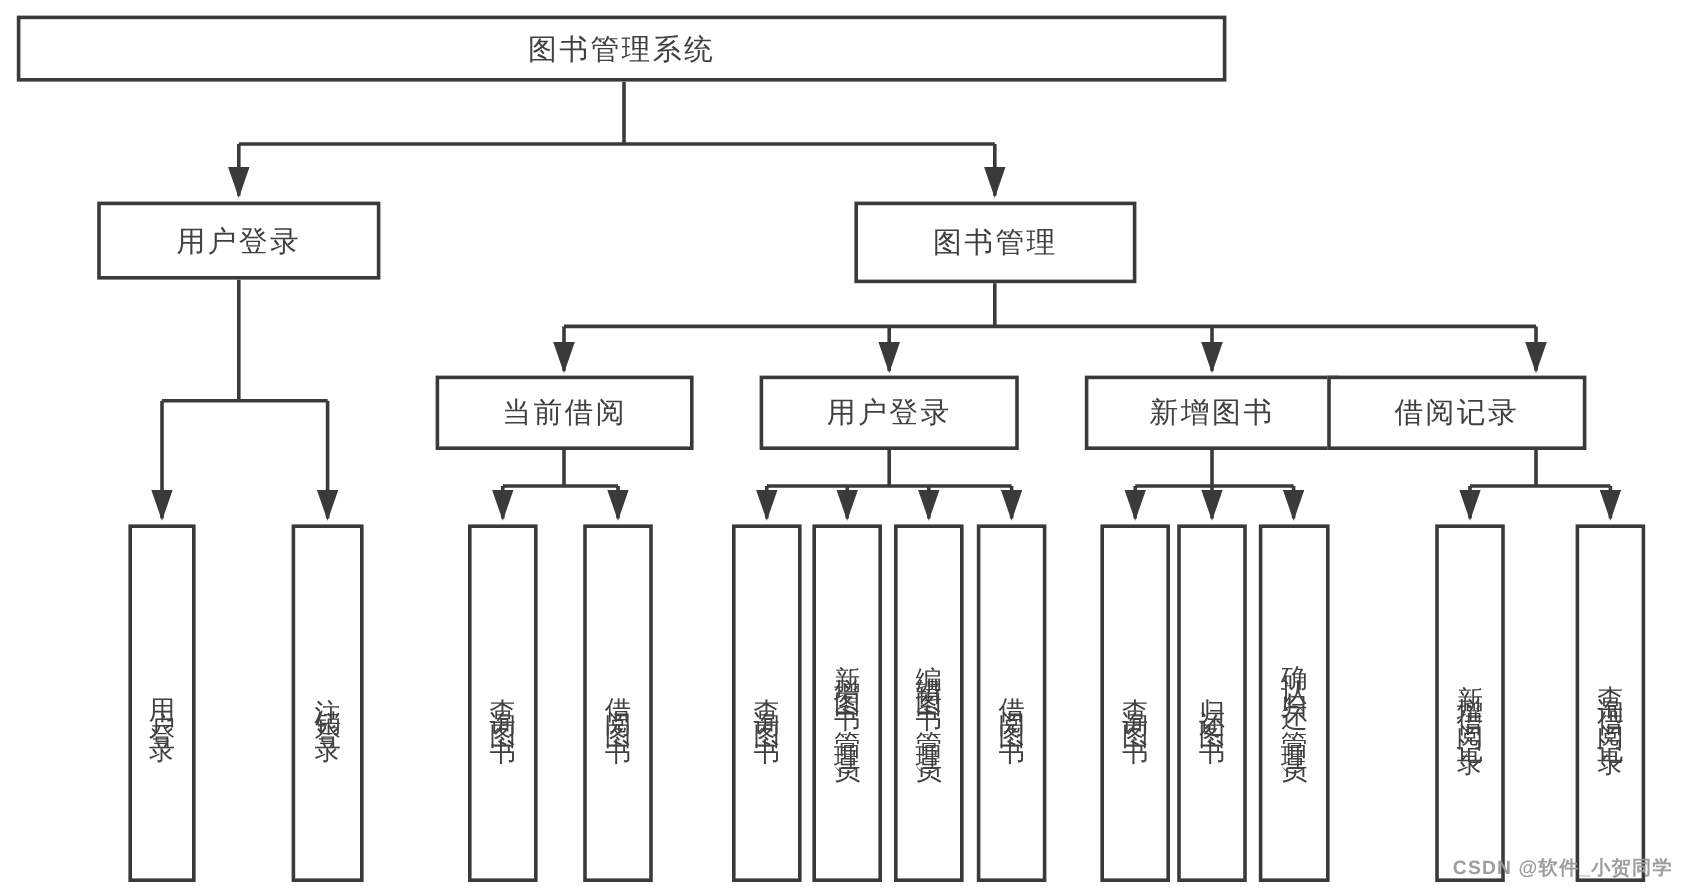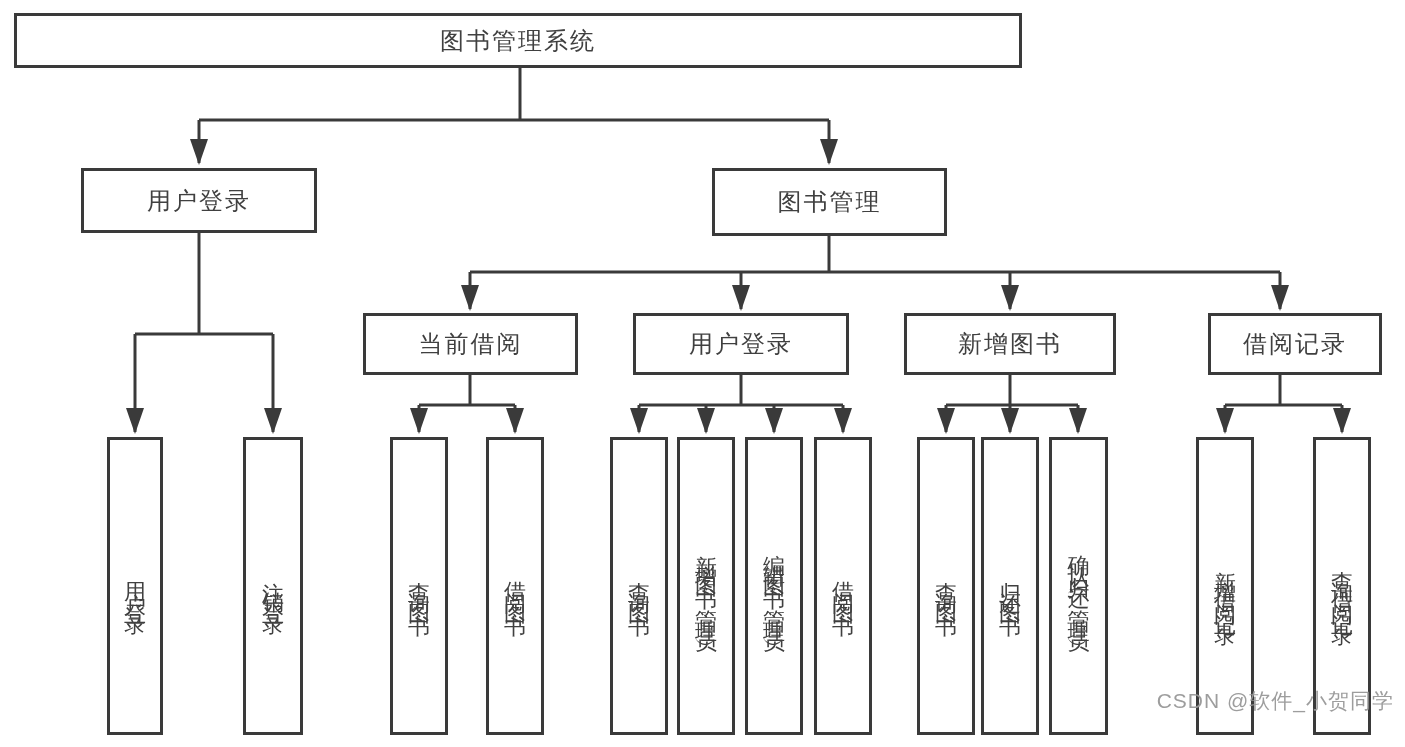--- a/index.html
+++ b/index.html
@@ -35,26 +35,27 @@
     writing-mode: vertical-rl;
     text-orientation: mixed;
     font-size: 22px;
     letter-spacing: 11px;
     line-height: 1;
     white-space: nowrap;
   }
   .watermark {
     position: absolute;
     right: 11px;
-    top: 687px;
-    font-size: 21px;
+    top: 713px;
+    font-size: 16px;
     letter-spacing: 1px;
     color: rgba(152, 152, 152, 0.95);
     white-space: nowrap;
     z-index: 5;
+    font-weight: bold;
   }
 </style>
 </head>
 <body>
 
 <div class="canvas">
 
   <svg class="wires" viewBox="0 0 1405 747" xmlns="http://www.w3.org/2000/svg">
     <defs>
       <marker id="arrow" markerUnits="userSpaceOnUse" markerWidth="26" markerHeight="18" viewBox="0 0 26 18" refX="24" refY="9" orient="auto">
@@ -118,21 +119,21 @@
 
   <div class="node h" style="left:363px; top:313px; width:215px; height:62px;">
     <span>当前借阅</span>
   </div>
   <div class="node h" style="left:633px; top:313px; width:216px; height:62px;">
     <span>用户登录</span>
   </div>
   <div class="node h" style="left:904px; top:313px; width:212px; height:62px;">
     <span>新增图书</span>
   </div>
-  <div class="node h" style="left:1208px; top:313px; width:174px; height:62px;">
+  <div class="node h" style="left:1106px; top:313px; width:216px; height:62px;">
     <span>借阅记录</span>
   </div>
 
   <div class="node v" style="left:107px; top:437px; width:56px; height:298px;">
     <span>用户登录</span>
   </div>
   <div class="node v" style="left:243px; top:437px; width:60px; height:298px;">
     <span>注销登录</span>
   </div>
 

